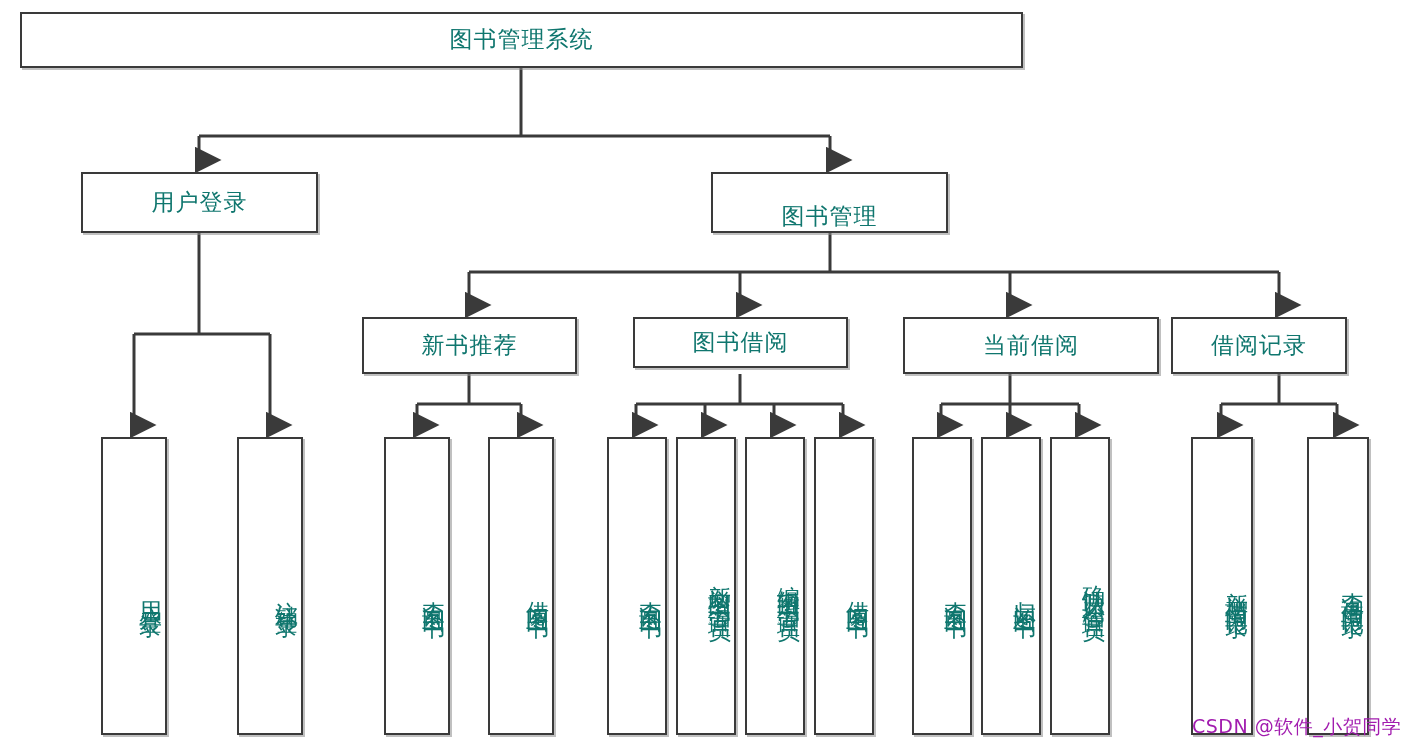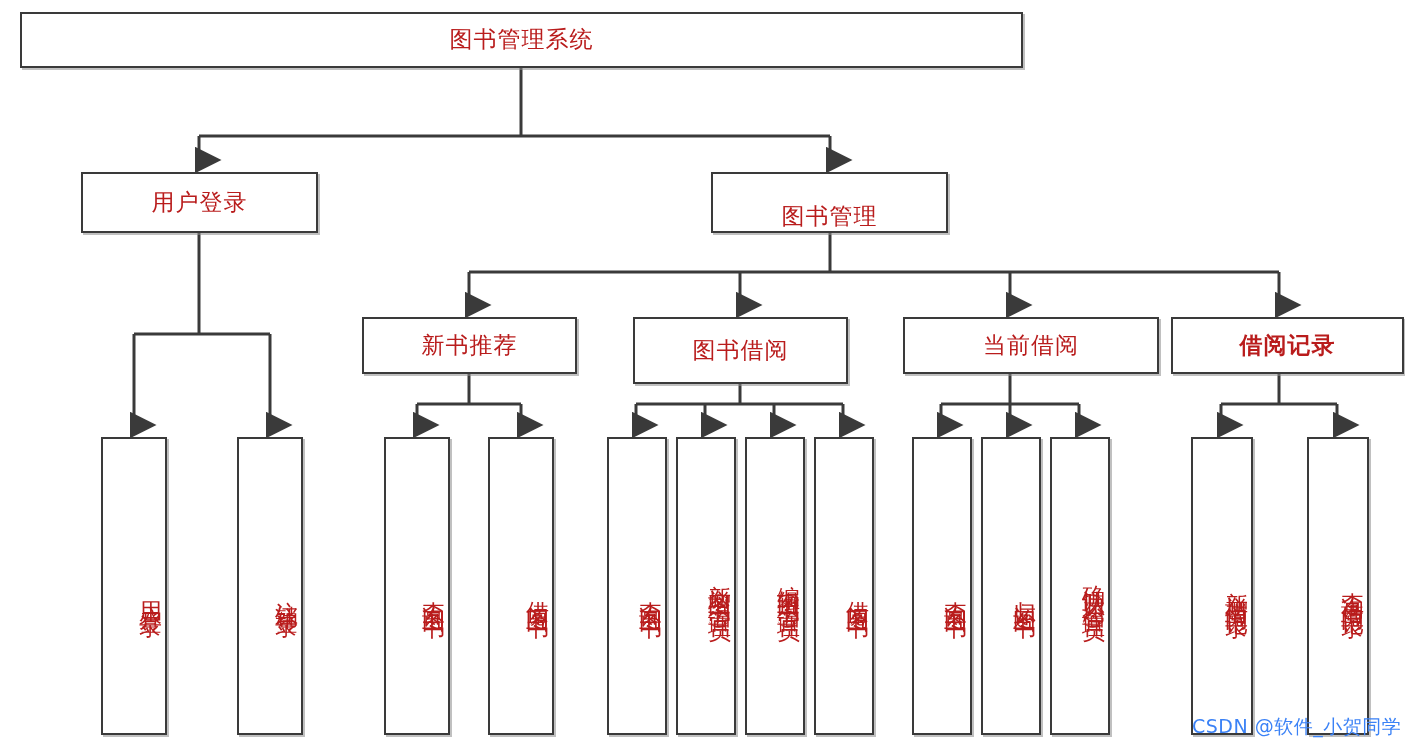--- a/index.html
+++ b/index.html
@@ -19,21 +19,21 @@
   }
   .node {
     position: absolute;
     box-sizing: border-box;
     background: #ffffff;
     border: 2px solid #3a3a3a;
     box-shadow: 2px 2px 0 0 rgba(140,140,140,0.55);
     display: flex;
     align-items: center;
     justify-content: center;
-    color: #b91c1c;
+    color: #0f766e;
   }
   .node.horizontal {
     font-size: 23px;
     letter-spacing: 1px;
     line-height: 1.2;
   }
   .node.vertical {
     writing-mode: vertical-rl;
     text-orientation: upright;
     font-size: 23px;
@@ -55,21 +55,21 @@
     position: absolute;
     left: 0;
     top: 0;
     width: 1405px;
     height: 747px;
     pointer-events: none;
   }
   .watermark {
     position: absolute;
     font-size: 19px;
-    color: #3b82f6;
+    color: #a21caf;
     white-space: nowrap;
     letter-spacing: 0.5px;
     font-family: "DejaVu Sans", "Liberation Sans", sans-serif;
   }
 </style>
 </head>
 <body>
 
 <div id="canvas">
 
@@ -134,29 +134,29 @@
   </div>
 
   <div class="node horizontal" style="left:711px; top:172px; width:237px; height:61px;align-items:flex-end;">
     <span>图书管理</span>
   </div>
 
   <div class="node horizontal" style="left:362px; top:317px; width:215px; height:57px;">
     <span>新书推荐</span>
   </div>
 
-  <div class="node horizontal" style="left:633px; top:317px; width:215px; height:67px;">
+  <div class="node horizontal" style="left:633px; top:317px; width:215px; height:51px;">
     <span>图书借阅</span>
   </div>
 
   <div class="node horizontal" style="left:903px; top:317px; width:256px; height:57px;">
     <span>当前借阅</span>
   </div>
 
-  <div class="node horizontal" style="left:1171px; top:317px; width:233px; height:57px;font-weight:bold;">
+  <div class="node horizontal" style="left:1171px; top:317px; width:176px; height:57px;">
     <span>借阅记录</span>
   </div>
 
   <div class="node vertical" style="left:101px; top:437px; width:66px; height:298px;">
     <span class="vlabel">用户登录</span>
   </div>
 
   <div class="node vertical" style="left:237px; top:437px; width:66px; height:298px;">
     <span class="vlabel">注销登录</span>
   </div>

